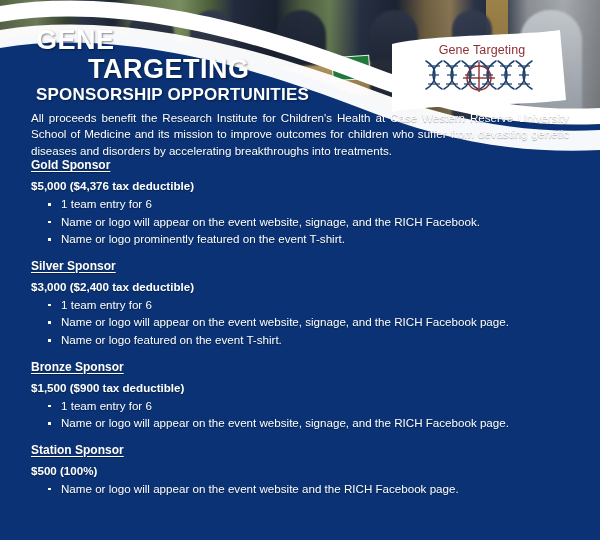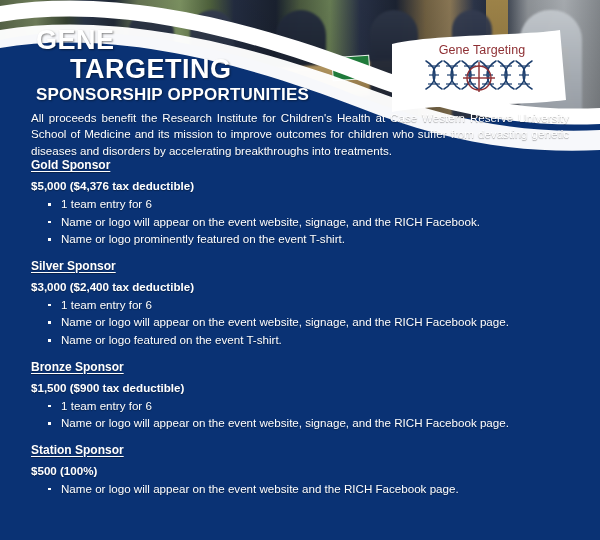--- a/index.html
+++ b/index.html
@@ -111,21 +111,21 @@
     font-weight: bold;
     letter-spacing: .5px;
     line-height: 1.0;
     text-shadow: 1px 1px 2px rgba(0,0,0,.45);
   }
   .title-line2 {
     font-size: 27px;
     font-weight: bold;
     letter-spacing: .5px;
     line-height: 1.12;
-    margin-left: 34px;
+    margin-left: 52px;
     text-shadow: 1px 1px 2px rgba(0,0,0,.45);
   }
   .subtitle {
     font-size: 17px;
     font-weight: bold;
     letter-spacing: .2px;
     margin-top: 1px;
     text-shadow: 1px 1px 2px rgba(0,0,0,.4);
   }
 

